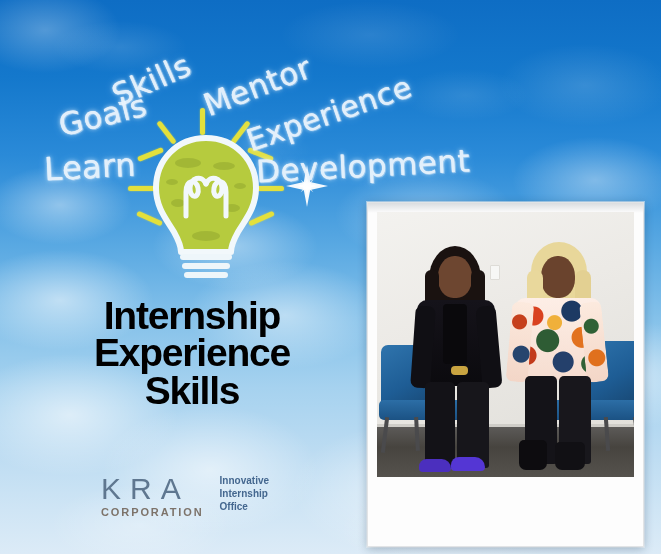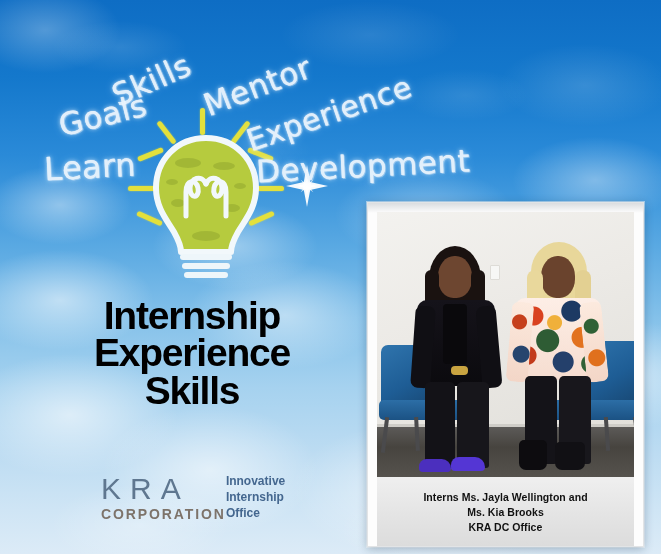--- a/index.html
+++ b/index.html
@@ -85,30 +85,31 @@
     font-family:"Liberation Sans", sans-serif;
     font-weight:400;
     font-size:30px;
     letter-spacing:9px;
     color:#5f7790;
     line-height:1.04;
   }
   #kra-sub {
     font-family:"Liberation Sans", sans-serif;
     font-weight:bold;
-    font-size:14px;
+    font-size:11px;
     letter-spacing:1.9px;
     color:#7d736a;
     margin-top:2px;
   }
   #tagline {
+    margin-left:16px;
     margin-top:1px;
     font-family:"Liberation Sans", sans-serif;
     font-weight:bold;
-    font-size:12px;
+    font-size:10px;
     line-height:1.32;
     color:#44678f;
   }
   #tagline span { display:block; }
 
   
   #photo-frame {
     position:absolute;
     left:367px; top:202px;
     width:277px; height:345px;
@@ -326,20 +327,15 @@
              background:radial-gradient(circle at 45% 30%, #2f6136 0 7px, transparent 8px),
                         radial-gradient(circle at 55% 70%, #e0701d 0 8px, transparent 9px),
                         linear-gradient(to bottom,#fceade,#f3d6c7);"></div>
         <div class="leg2" style="left:20px; top:132px; width:32px; height:88px; background:#141318;"></div>
         <div class="leg2" style="left:54px; top:132px; width:32px; height:88px; background:#18171c;"></div>
         <div class="shoe" style="left:14px; top:196px; width:28px; height:30px; background:#0d0c0f; border-radius:5px 5px 7px 7px;"></div>
         <div class="shoe" style="left:50px; top:198px; width:30px; height:28px; background:#111014; border-radius:5px 5px 7px 7px;"></div>
       </div>
     </div>
 
-    <div id="caption">
-      <span>Interns Ms. Jayla Wellington and</span>
-      <span>Ms. Kia Brooks</span>
-      <span>KRA DC Office</span>
-    </div>
   </div>
 
 </div>
 
 </body></html>

